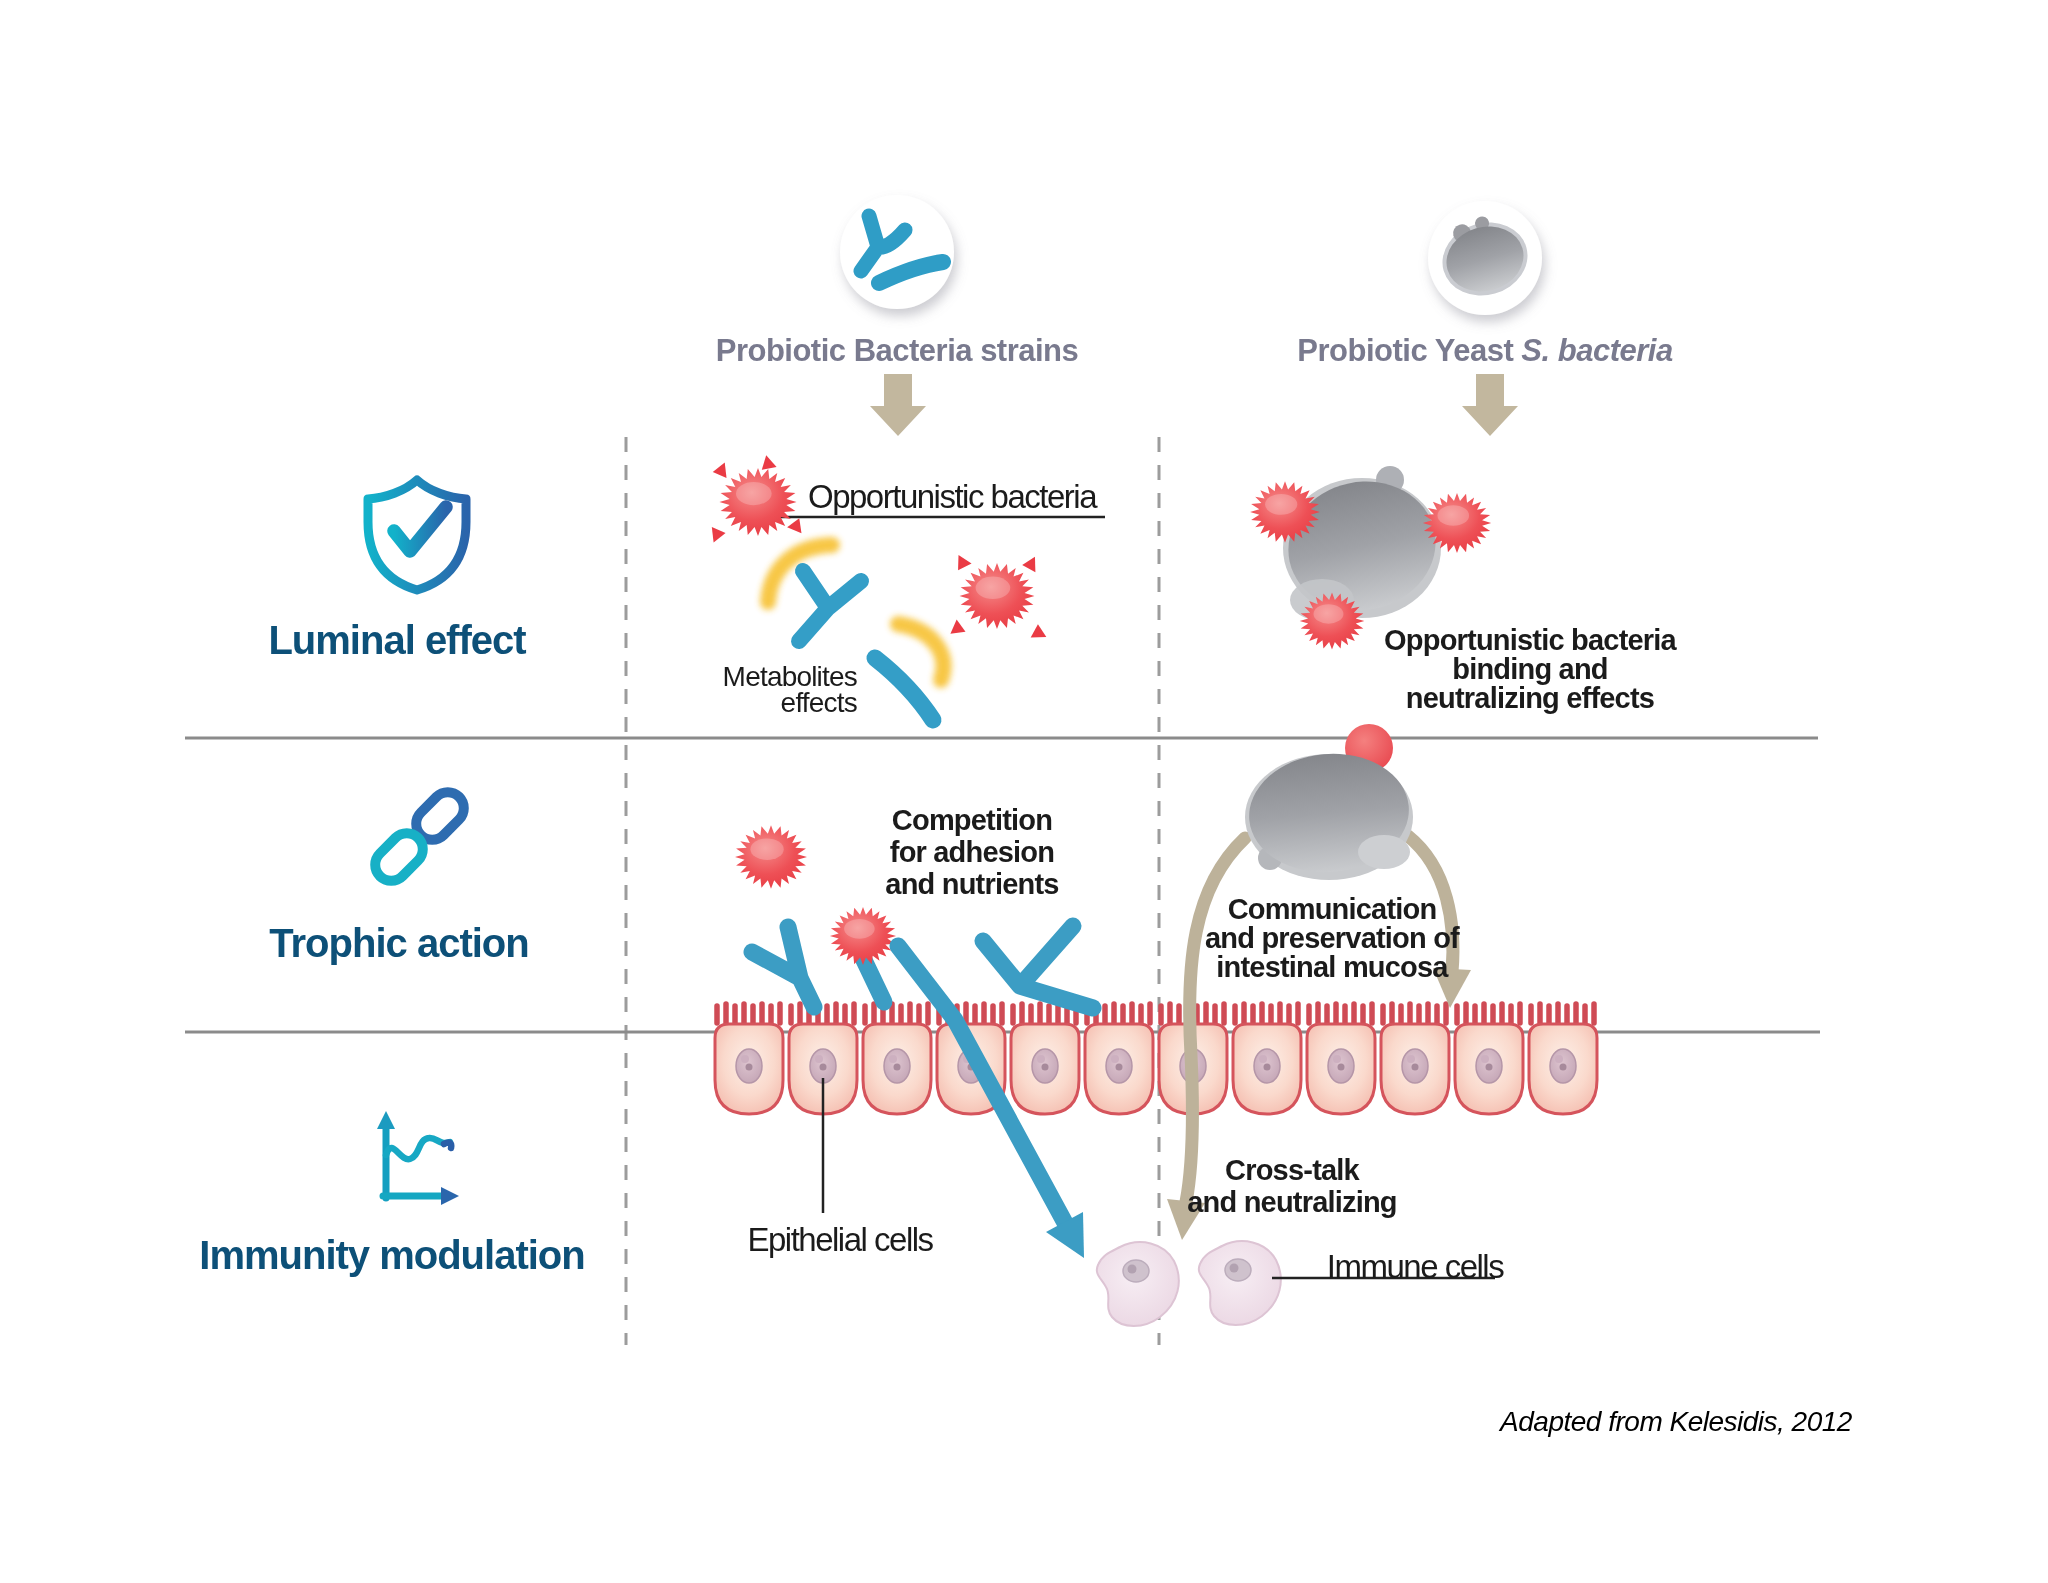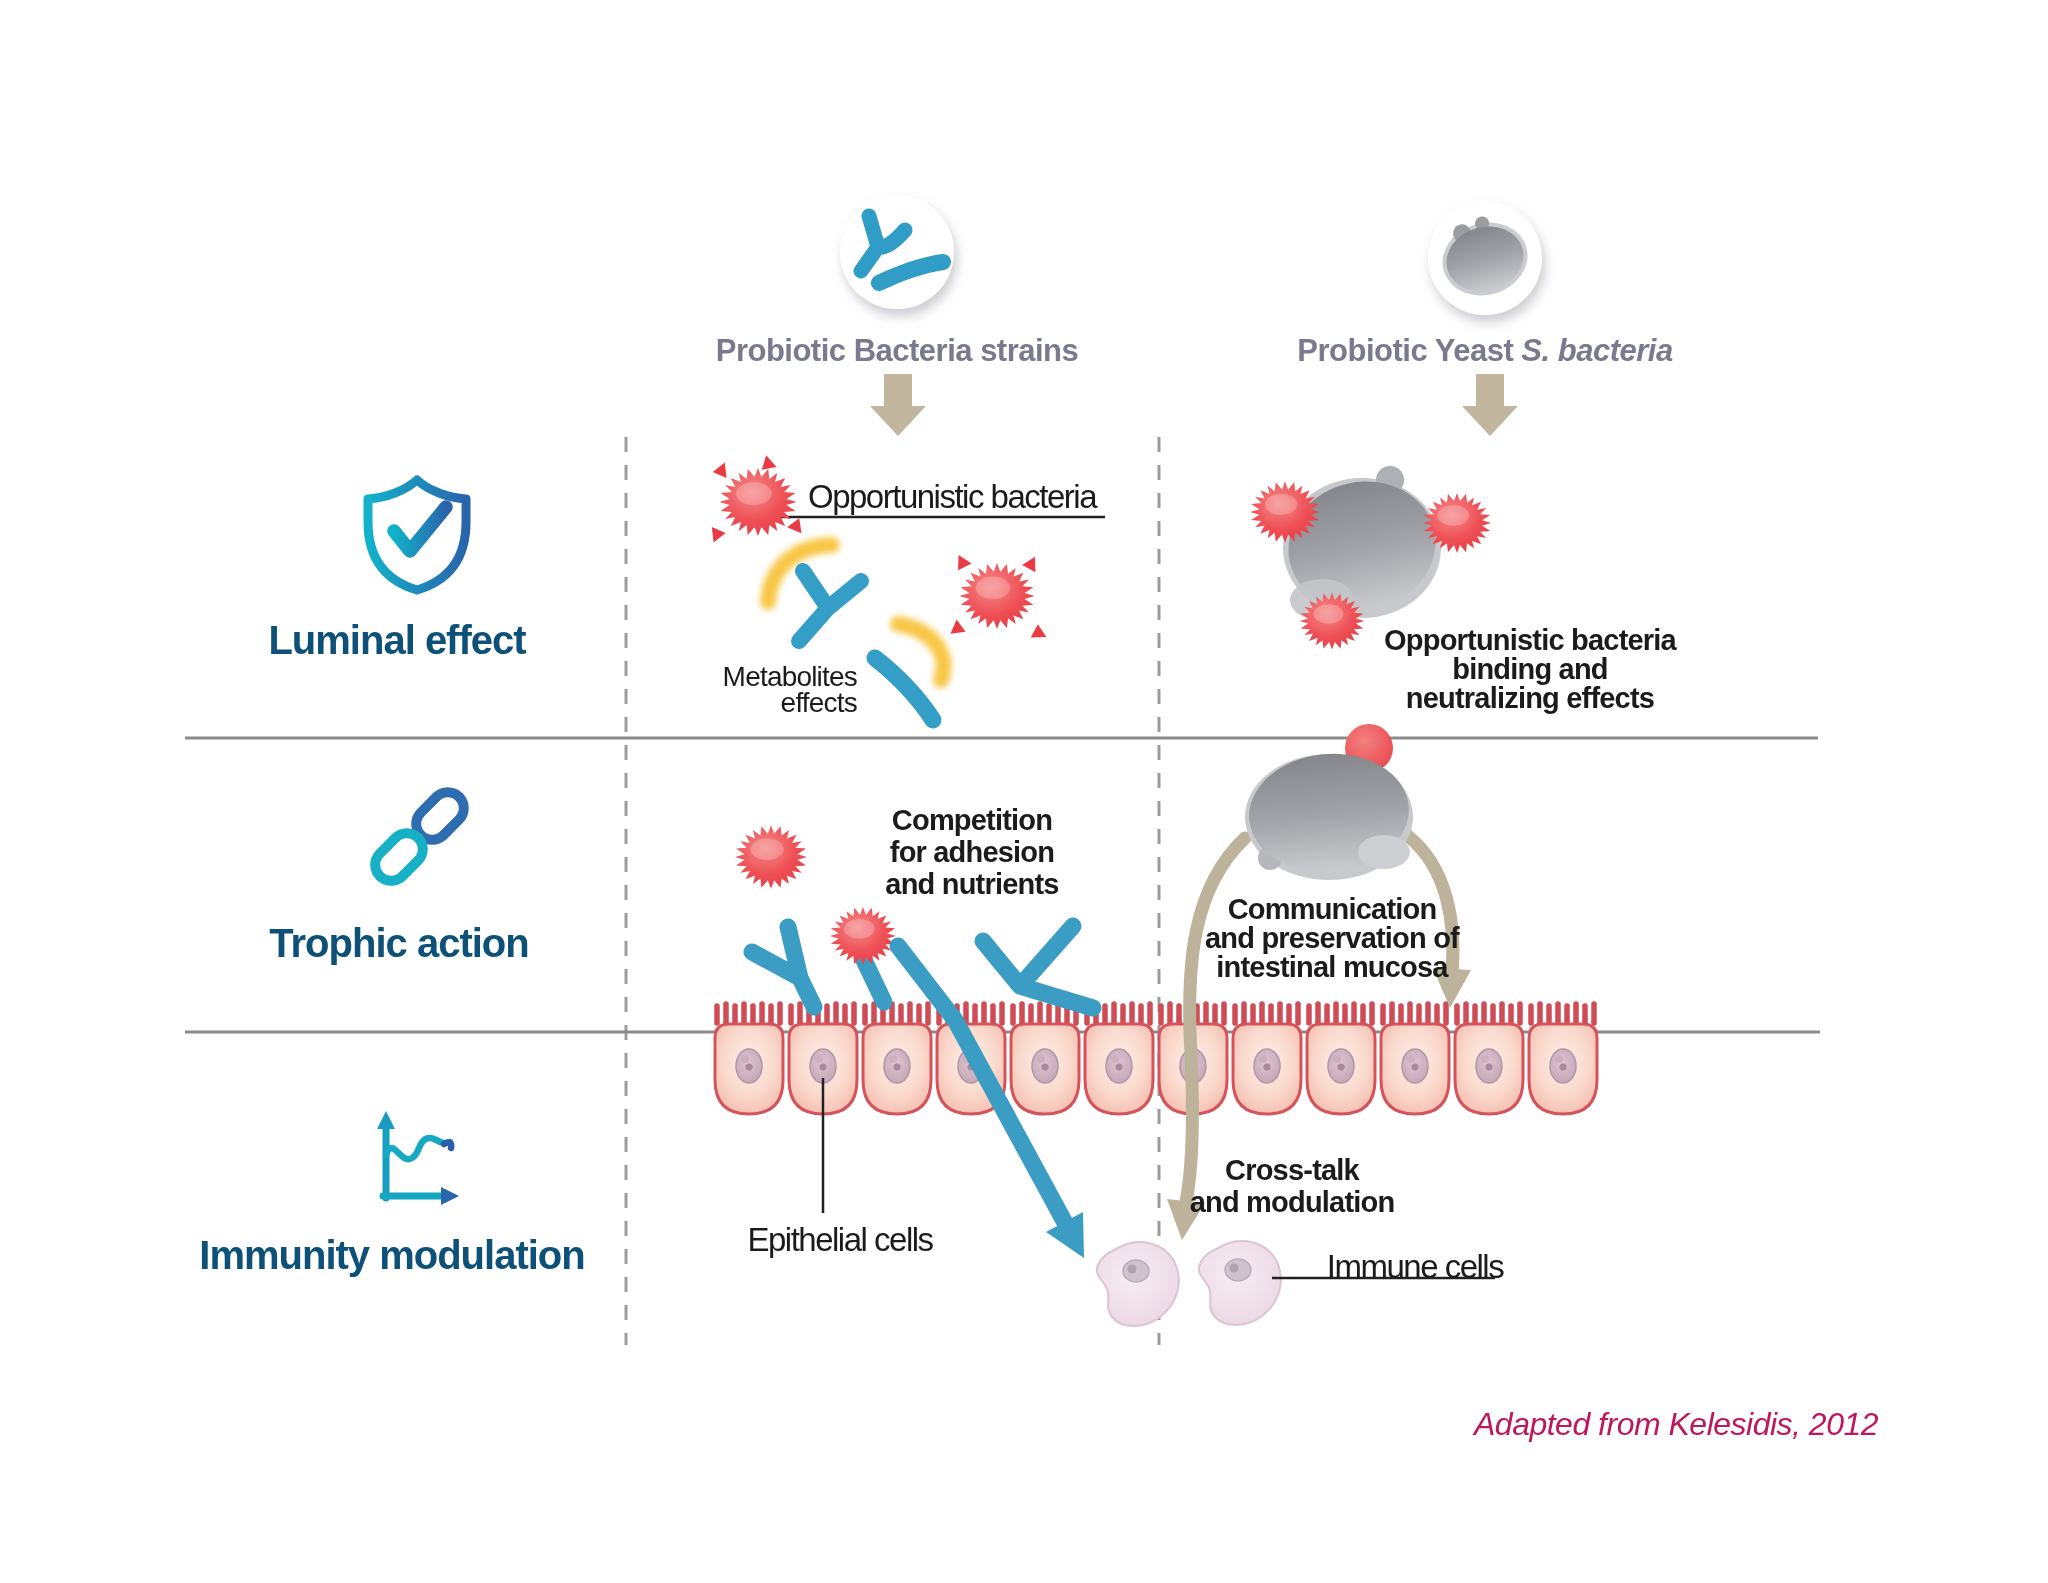--- a/index.html
+++ b/index.html
@@ -9,21 +9,21 @@
   }
   #art { position:absolute; left:0; top:0; }
   .lbl { position:absolute; white-space:nowrap; }
   .ctr { transform:translateX(-50%); text-align:center; }
   .rgt { transform:translateX(-100%); text-align:right; }
   .head-gray { font-weight:700; font-size:31px; color:#797a8e; letter-spacing:-0.5px; }
   .navy  { font-weight:700; font-size:40px; color:#0d5078; letter-spacing:-1px; }
   .blk-b { font-weight:700; font-size:29px; line-height:31px; color:#1b1b1b; letter-spacing:-0.8px; }
   .blk-b2{ font-weight:400; font-size:28px; line-height:26px; color:#1b1b1b; letter-spacing:-0.8px; }
   .blk-r { font-weight:400; font-size:33px; color:#1b1b1b; letter-spacing:-1.5px; }
-  .credit{ font-style:italic; font-size:32px; color:#be185d; letter-spacing:-0.5px; }
+  .credit{ font-style:italic; font-size:28px; color:#000000; letter-spacing:-0.5px; }
   .lh29 { line-height:29px; }
   .lh32 { line-height:32px; }
   em.species { font-style:italic; }
 </style>
 </head>
 <body>
 
 <div id="canvas">
 
 <svg id="art" width="2048" height="1583" viewBox="0 0 2048 1583">
@@ -278,21 +278,21 @@
 </div>
 
 <div class="lbl ctr blk-b lh29" style="left:1332px; top:895px;">
   <div>Communication</div>
   <div>and preservation of</div>
   <div>intestinal mucosa</div>
 </div>
 
 <div class="lbl ctr blk-b lh32" style="left:1292px; top:1154px;">
   <div>Cross-talk</div>
-  <div>and modulation</div>
+  <div>and neutralizing</div>
 </div>
 
 <div class="lbl ctr blk-r" style="left:840px; top:1221px;">Epithelial cells</div>
 
 <div class="lbl ctr blk-r" style="left:1415px; top:1248px;">Immune cells</div>
 
 <div class="lbl ctr credit" style="left:1676px; top:1406px;">Adapted from Kelesidis, 2012</div>
 
 </div>
 

